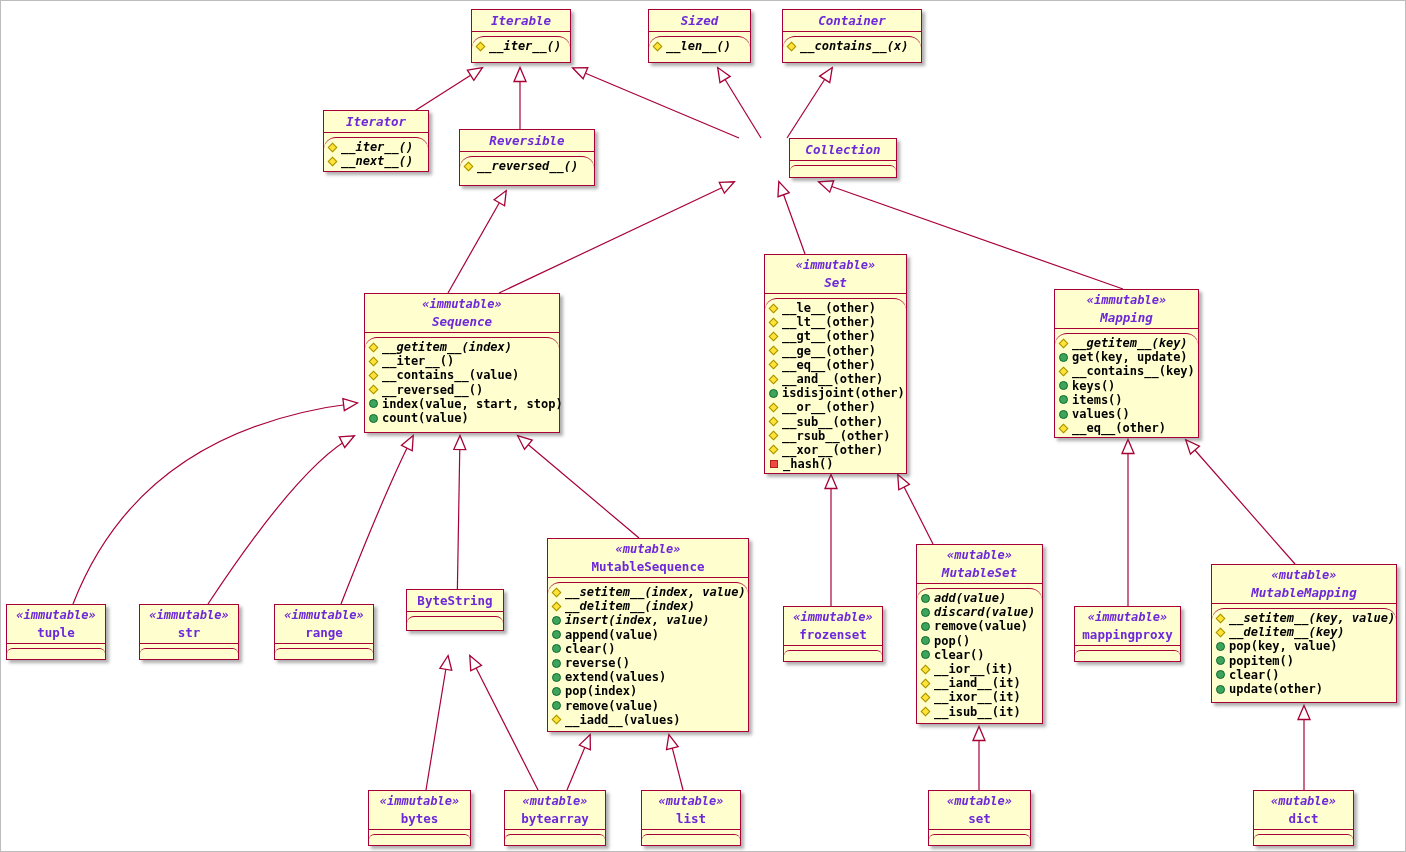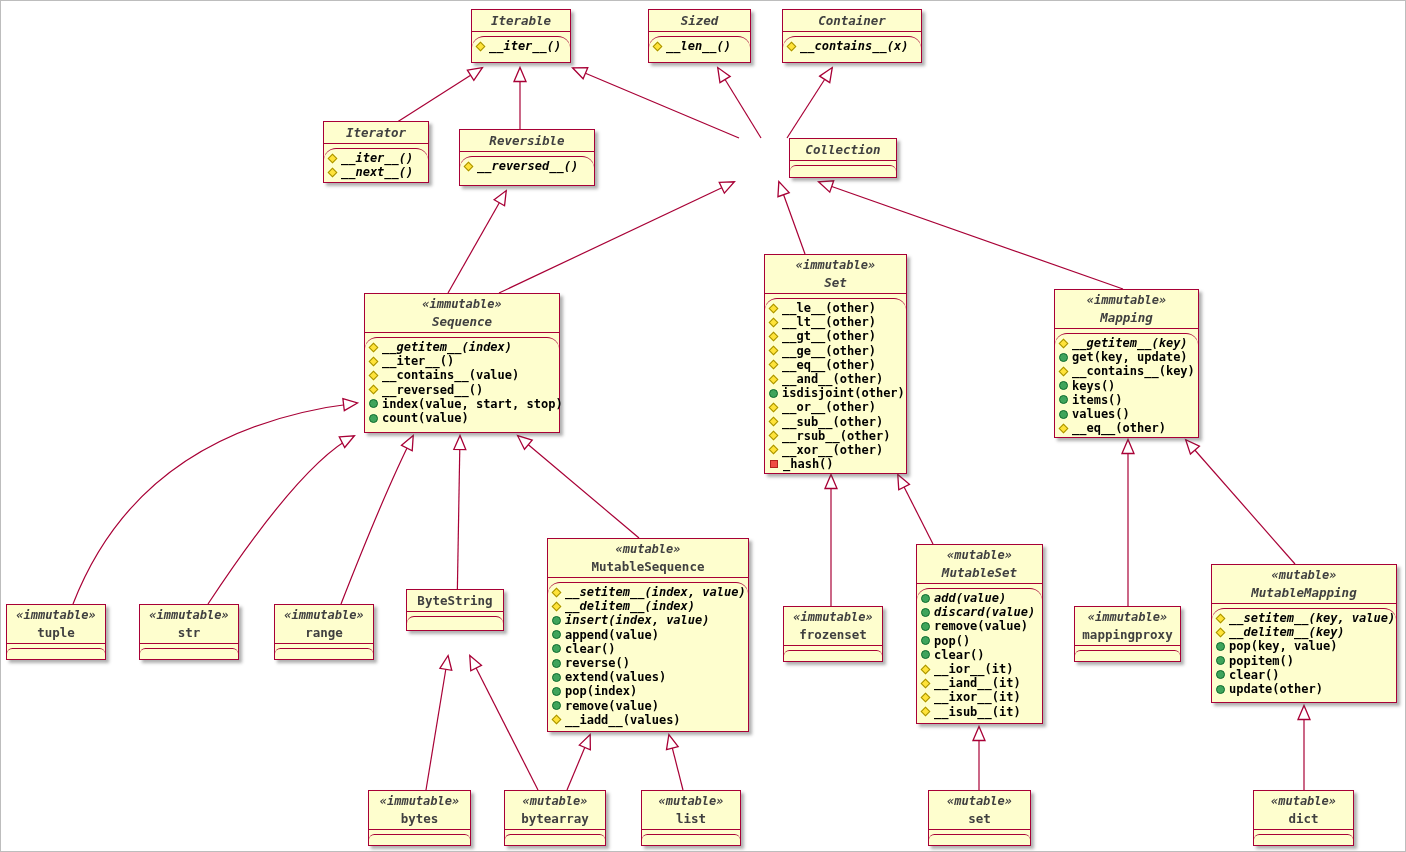--- a/index.html
+++ b/index.html
@@ -9,21 +9,21 @@
     font-family:"DejaVu Sans Mono", monospace;overflow:hidden;
   }
   #edge-layer{position:absolute;left:0;top:0;z-index:1;}
   #classes{position:absolute;left:0;top:0;width:100%;height:100%;z-index:2;pointer-events:none;}
   .uml-class{
     position:absolute;display:flex;flex-direction:column;box-sizing:border-box;
     background:#FEFECE;border:1.5px solid #A80036;
     box-shadow:3px 3px 3px rgba(80,80,80,0.45);
   }
   .uml-title{
-    padding:2px 6px;text-align:center;line-height:17px;color:#404040;
+    padding:2px 6px;text-align:center;line-height:17px;color:#6d28d9;
   }
   .uml-stereo{display:block;font-size:12px;font-weight:bold;font-style:italic;}
   .uml-name{display:block;font-size:12.5px;font-weight:bold;}
   .uml-name.abstract{font-style:italic;}
   .uml-attrs{border-top:1.5px solid #A80036;height:4px;}
   .uml-methods{border-top:1.5px solid #A80036;padding:2px 5px 2px 4px;flex:1;min-height:6px;border-radius:12px;}
   .uml-member{
     display:flex;align-items:center;gap:4px;line-height:14.2px;height:14.2px;
     font-size:12px;font-weight:bold;color:#000;white-space:pre;
   }
@@ -91,21 +91,21 @@
       </div>
       <div class="uml-class" style="left: 781px; top: 8px; width: 140px; min-height: 54px;">
         <div class="uml-title">
           <span class="uml-name abstract">Container</span>
         </div>
         <div class="uml-attrs"></div>
         <div class="uml-methods">
           <div class="uml-member italic"><span class="vicon protected"></span><span class="mtext">__contains__(x)</span></div>
         </div>
       </div>
-      <div class="uml-class" style="left: 322px; top: 120px; width: 106px; min-height: 62px;">
+      <div class="uml-class" style="left: 322px; top: 109px; width: 106px; min-height: 62px;">
         <div class="uml-title">
           <span class="uml-name abstract">Iterator</span>
         </div>
         <div class="uml-attrs"></div>
         <div class="uml-methods">
           <div class="uml-member italic"><span class="vicon protected"></span><span class="mtext">__iter__()</span></div>
           <div class="uml-member italic"><span class="vicon protected"></span><span class="mtext">__next__()</span></div>
         </div>
       </div>
       <div class="uml-class" style="left: 458px; top: 128px; width: 136px; min-height: 57px;">

